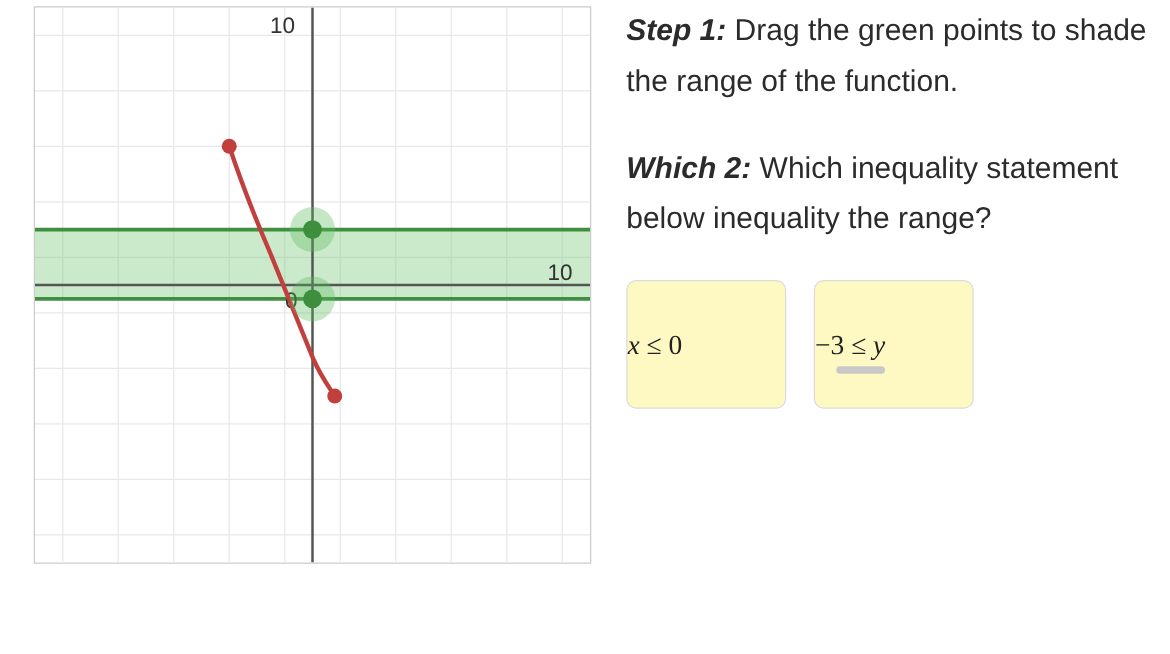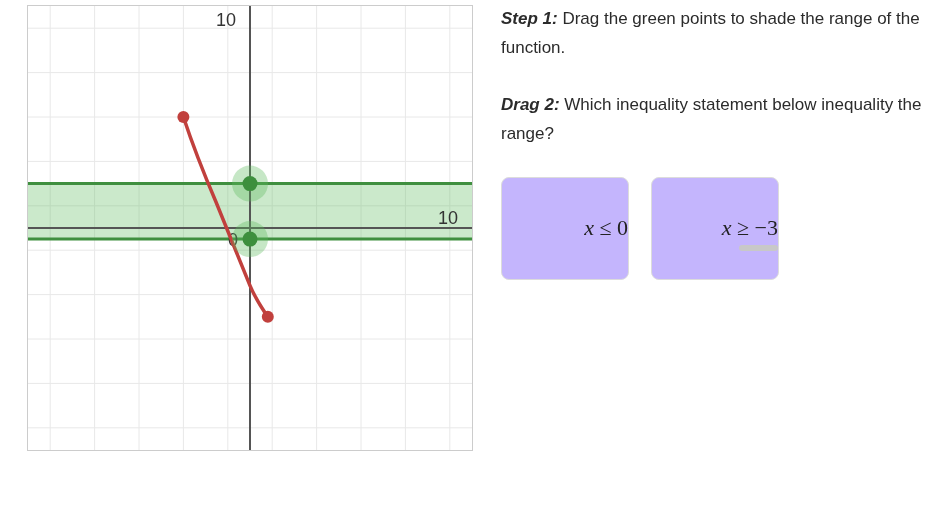--- a/index.html
+++ b/index.html
@@ -27,46 +27,46 @@
     display: block;
     width: 100%;
     height: 100%;
   }
   .right {
     padding: 0 0 0 36px;
     width: 470px;
     color: #2b2b2b;
   }
   .step-text {
-    font-size: 17px;
+    font-size: 24px;
     line-height: 1.7;
     margin-bottom: 28px;
   }
   .step-text strong { font-weight: 700; font-style: italic; }
   .options {
     display: grid;
     grid-template-columns: repeat(3, 128px);
     grid-auto-rows: 103px;
     gap: 26px 22px;
     margin-top: 4px;
   }
   .option {
     border: 1px solid #dcdcdc;
     border-radius: 8px;
     display: flex;
     align-items: center;
-    justify-content: flex-end;
+    justify-content: flex-start;
     font-family: "Times New Roman", serif;
     font-style: italic;
     font-size: 22px;
     color: #222;
     overflow: hidden;
     position: relative;
     cursor: pointer;
-    background: #c4b5fd;
+    background: #fef9c3;
   }
   .opt-inner {
     white-space: nowrap;
     position: relative;
     display: inline-block;
   }
   .opt-inner.with-scroll::after {
     content: "";
     position: absolute;
     left: 0;
@@ -144,25 +144,25 @@
       </g>
     </svg>
   </div>
 </div>
 
 <div class="right">
   <p class="step-text">
     <strong>Step 1:</strong><span> Drag the green points to shade the range of the function.</span>
   </p>
   <p class="step-text">
-    <strong>Drag 2:</strong><span> Which inequality statement below inequality the range?</span>
+    <strong>Which 2:</strong><span> Which inequality statement below inequality the range?</span>
   </p>
 
   <div class="options">
 
   <div class="option">
         <span class="opt-inner math"><i>x</i> ≤ 0</span>
       </div>
       <div class="option">
-        <span class="opt-inner math with-scroll shift-right"><i>x</i> ≥ −3</span>
+        <span class="opt-inner math with-scroll shift-right">−3 ≤ <i>y</i></span>
       </div>
     </div>
 </div>
 
 </body></html>

